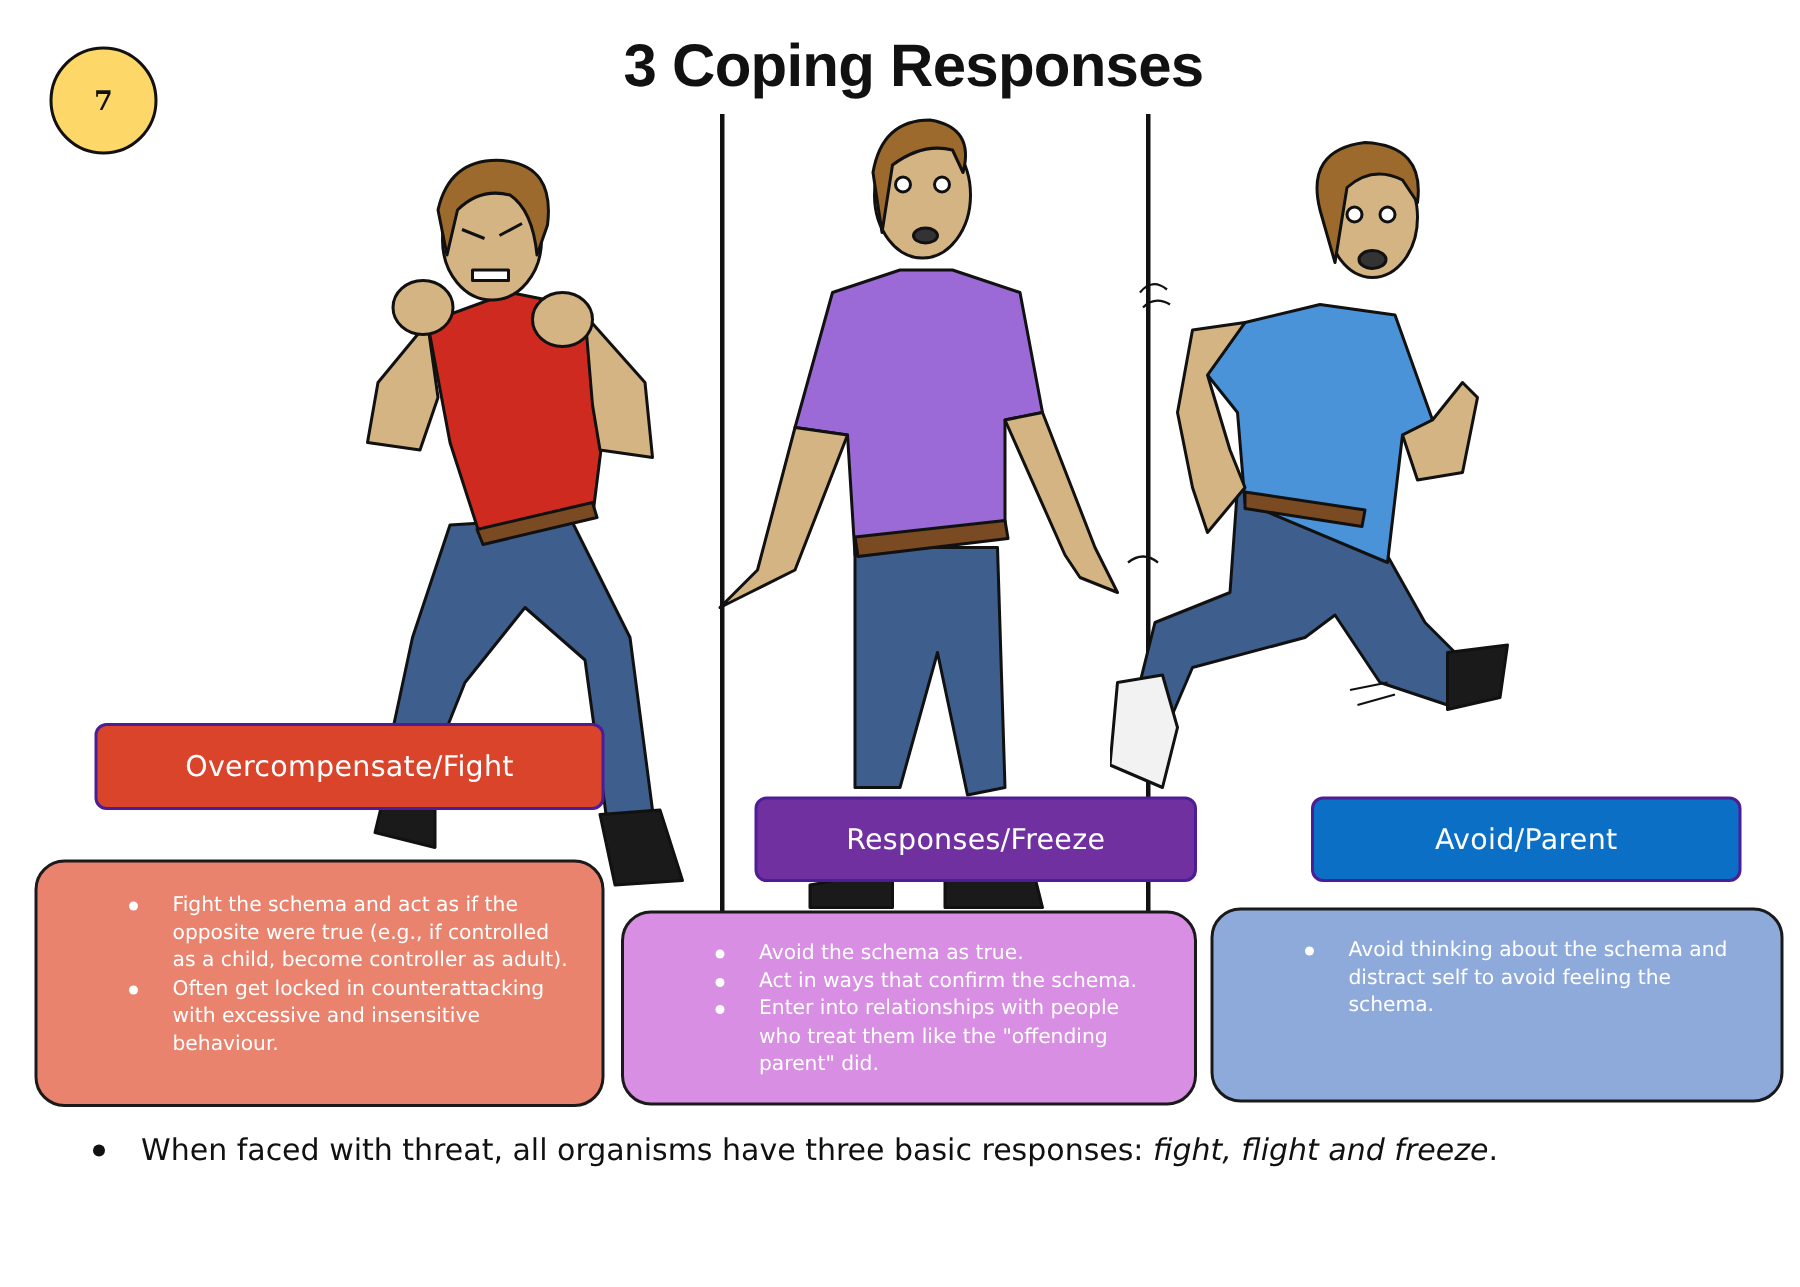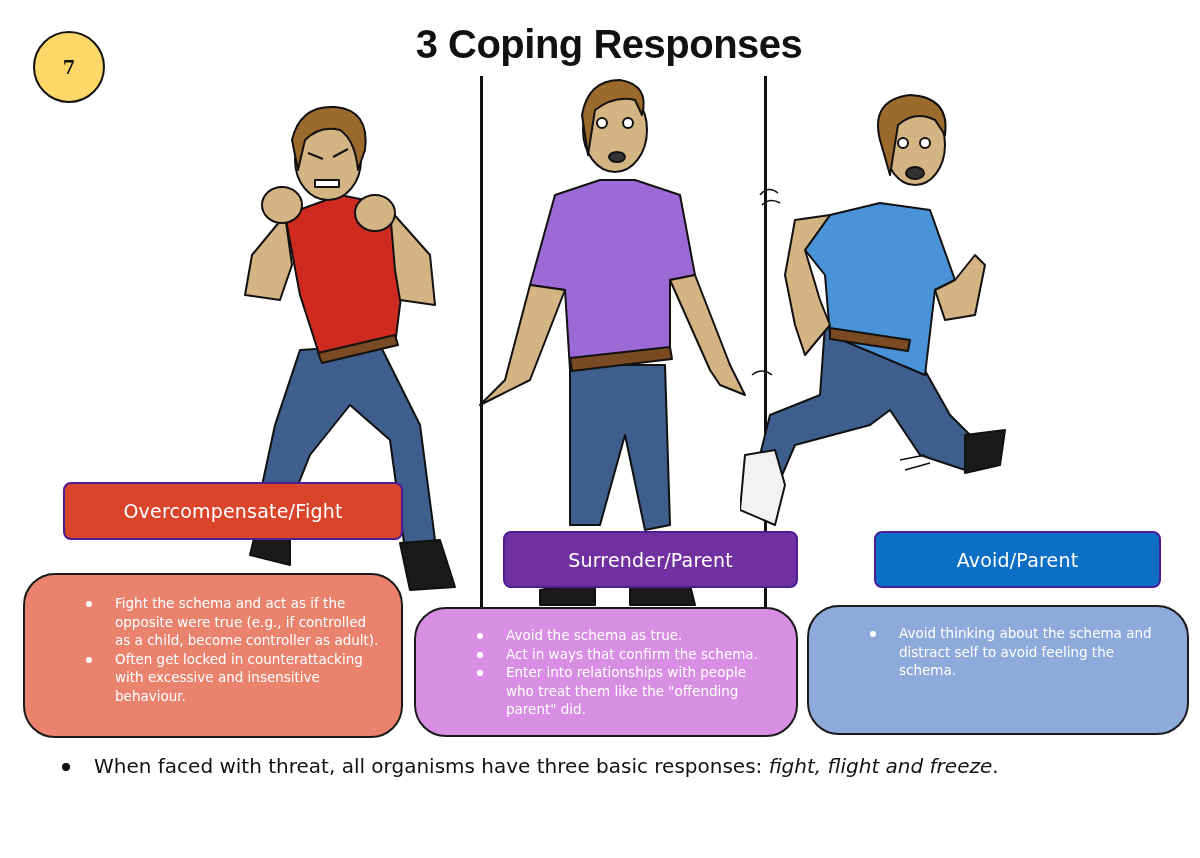--- a/index.html
+++ b/index.html
@@ -20,21 +20,21 @@
       font-family: "Liberation Sans", sans-serif; font-weight: bold; font-size: 40px; letter-spacing: -0.5px;
     }
     .divider { position: absolute; width: 3px; background: #111; }
     .figure { position: absolute; }
     .label-box {
       position: absolute; box-sizing: border-box; border: 2px solid #4c1d95; border-radius: 8px;
       color: #fff; display: flex; align-items: center; justify-content: center;
       font-size: 19px; letter-spacing: 0.2px;
     }
     .desc-box {
-      position: absolute; box-sizing: border-box; border: 2px solid #1a1a1a; border-radius: 32px;
+      position: absolute; box-sizing: border-box; border: 2px solid #1a1a1a; border-radius: 20px;
       color: #fff; font-size: 13.5px; line-height: 18.5px;
     }
     .desc-box ul { margin: 0; padding: 0; list-style: none; }
     .desc-box li { position: relative; padding-left: 90px; }
     .desc-box li::before {
       content: ""; position: absolute; left: 61px; top: 7px; width: 6px; height: 6px;
       border-radius: 50%; background: #fff;
     }
     .bottom-list { position: absolute; left: 56px; top: 752px; width: 1120px; font-size: 20px; line-height: 28px; }
     .bottom-list li { list-style: none; position: relative; padding-left: 38px; }
@@ -129,21 +129,21 @@
       <path d="M22 120 Q30 112 40 118"></path>
     <path d="M12 290 Q22 282 32 290"></path>
       <path d="M160 375 L185 370 M165 385 L190 378"></path>
   </g>
 </svg>
 
 <div class="label-box" style="left:63px; top:482px; width:340px; height:58px; background:#d9442b;">
   <span>Overcompensate/Fight</span>
 </div>
 <div class="label-box" style="left:503px; top:531px; width:295px; height:57px; background:#7030a0;">
-  <span>Surrender/Parent</span>
+  <span>Responses/Freeze</span>
 </div>
 <div class="label-box" style="left:874px; top:531px; width:287px; height:57px; background:#0b6fc6;">
   <span>Avoid/Parent</span>
 </div>
 
 <div class="desc-box" style="left:23px; top:573px; width:380px; height:165px; background:#e9836e; padding-top:19px;">
   <ul>
     <li style="padding-right:18px;">Fight the schema and act as if the opposite were true (e.g., if controlled as a child, become controller as adult).</li>
     <li style="padding-right:18px;">Often get locked in counterattacking with excessive and insensitive behaviour.</li>
   </ul>

